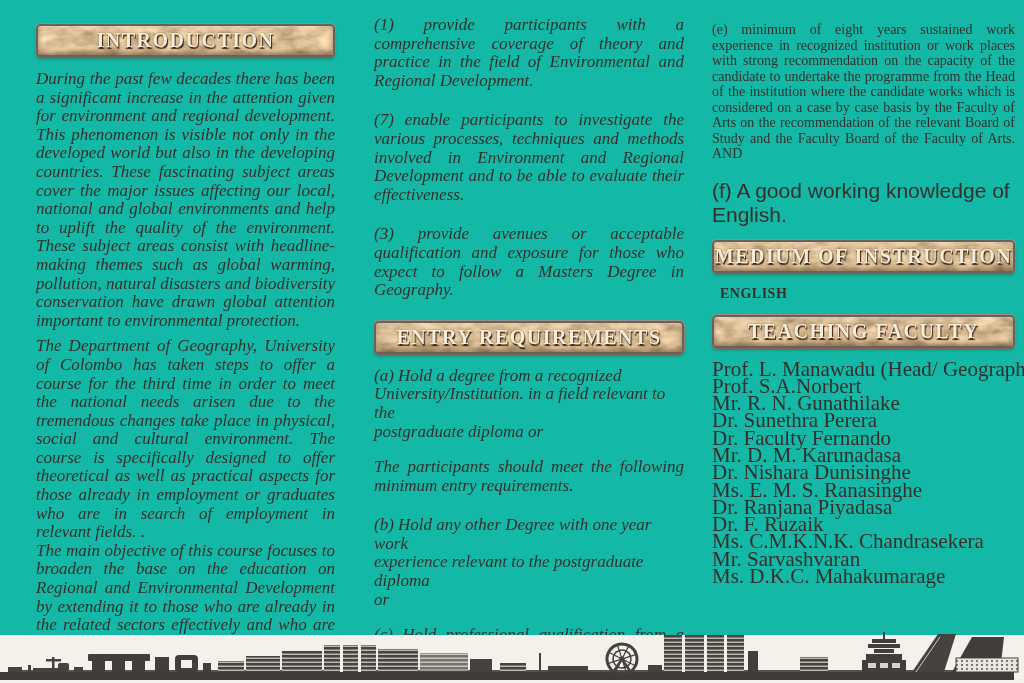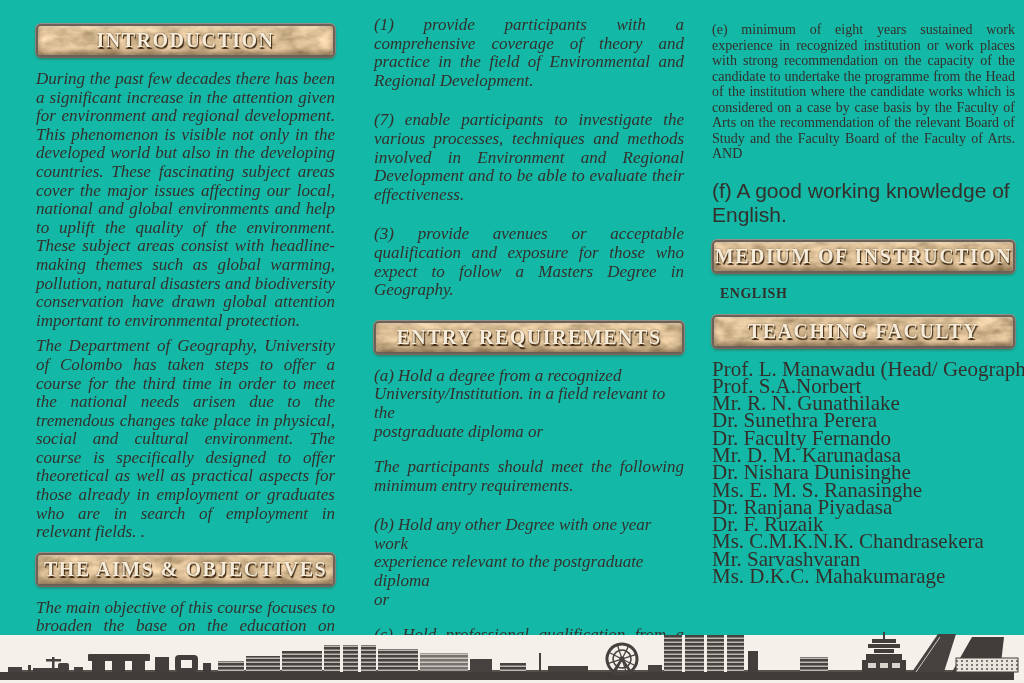--- a/index.html
+++ b/index.html
@@ -60,30 +60,20 @@
           <filter id="tx0" x="0" y="0" width="100%" height="100%">
             <feTurbulence type="fractalNoise" baseFrequency="0.05 0.1" numOctaves="4" seed="3"></feTurbulence>
             <feColorMatrix type="matrix" values="0 0 0 0.85 0.28  0 0 0 0.65 0.19  0 0 0 0.45 0.08  0 0 0 0 1"></feColorMatrix>
           </filter>
           <rect width="100%" height="100%" filter="url(#tx0)"></rect>
         </svg>
       <span class="label">INTRODUCTION</span>
     </div>
     <p class="body gap7">During the past few decades there has been a significant increase in the attention given for environment and regional development. This phenomenon is visible not only in the developed world but also in the developing countries. These fascinating subject areas cover the major issues affecting our local, national and global environments and help to uplift the quality of the environment. These subject areas consist with headline-making themes such as global warming, pollution, natural disasters and biodiversity conservation have drawn global attention important to environmental protection.</p>
     <p class="body">The Department of Geography, University of Colombo has taken steps to offer a course for the third time in order to meet the national needs arisen due to the tremendous changes take place in physical, social and cultural environment. The course is specifically designed to offer theoretical as well as practical aspects for those already in employment or graduates who are in search of employment in relevant fields. .</p>
-    <div class="banner mt11">
-        <svg class="tex" aria-hidden="true">
-          <filter id="tx1" x="0" y="0" width="100%" height="100%">
-            <feTurbulence type="fractalNoise" baseFrequency="0.05 0.1" numOctaves="4" seed="4"></feTurbulence>
-            <feColorMatrix type="matrix" values="0 0 0 0.85 0.28  0 0 0 0.65 0.19  0 0 0 0.45 0.08  0 0 0 0 1"></feColorMatrix>
-          </filter>
-          <rect width="100%" height="100%" filter="url(#tx1)"></rect>
-        </svg>
-      <span class="label">THE AIMS &amp; OBJECTIVES</span>
-    </div>
     <p class="body">The main objective of this course focuses to broaden the base on the education on Regional and Environmental Development by extending it to those who are already in the related sectors effectively and who are desirous of extending services. Specially, this programme aims to;</p>
   </div>
 
   <div class="col col2">
     <p class="body obj">(1) provide participants with a comprehensive coverage of theory and practice in the field of Environmental and Regional Development.</p>
     <p class="body obj">(7) enable participants to investigate the various processes, techniques and methods involved in Environment and Regional Development and to be able to evaluate their effectiveness.</p>
     <p class="body obj">(3) provide avenues or acceptable qualification and exposure for those who expect to follow a Masters Degree in Geography.</p>
     <div class="banner">
         <svg class="tex" aria-hidden="true">
           <filter id="tx2" x="0" y="0" width="100%" height="100%">

